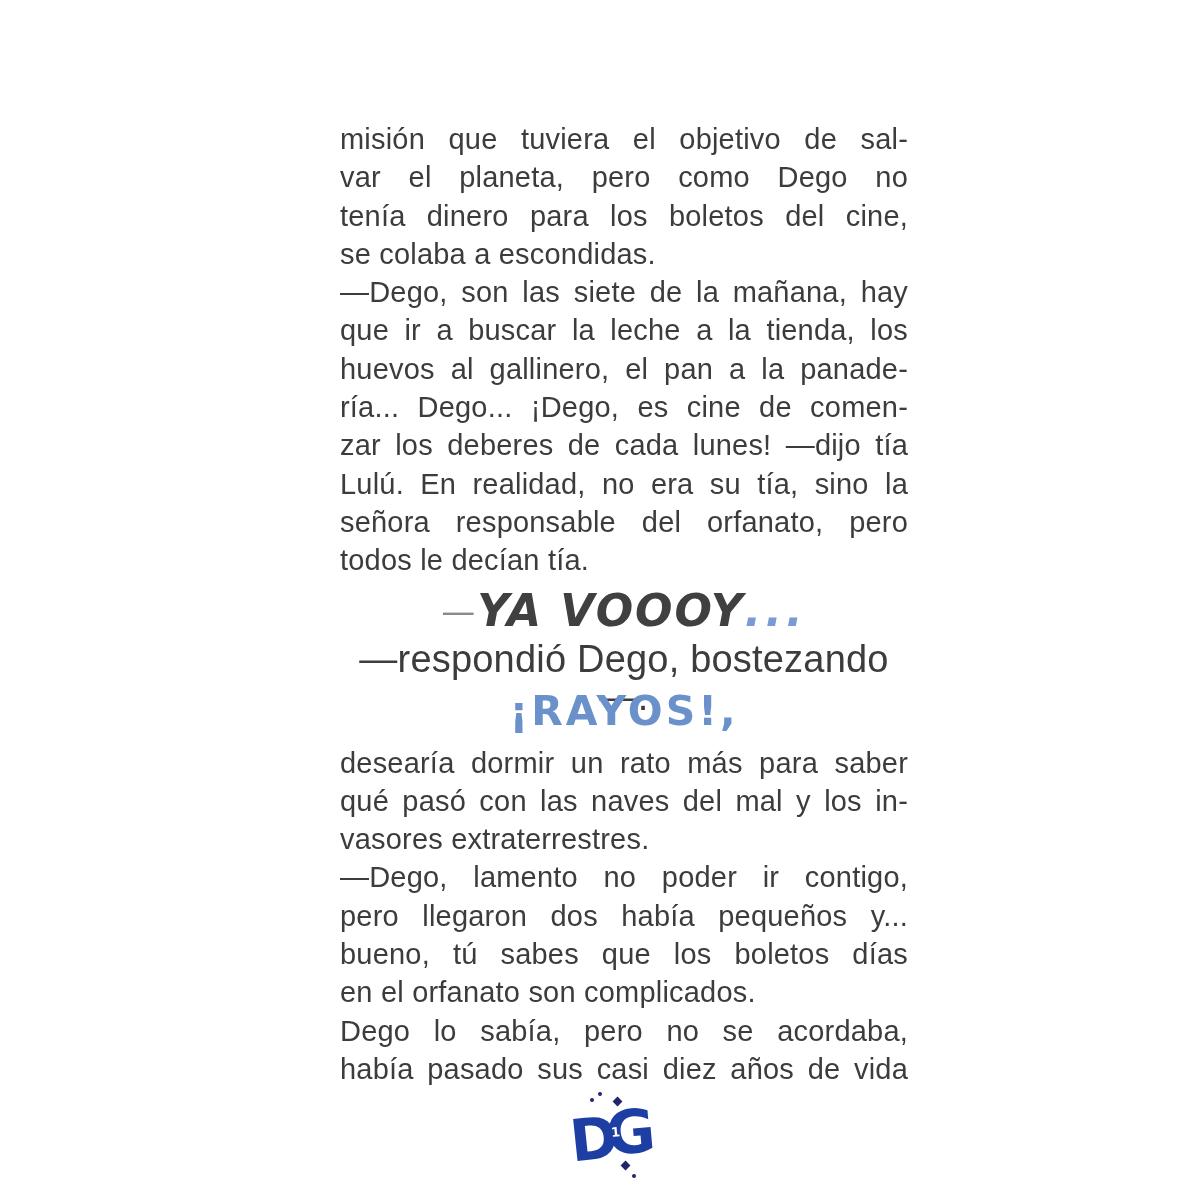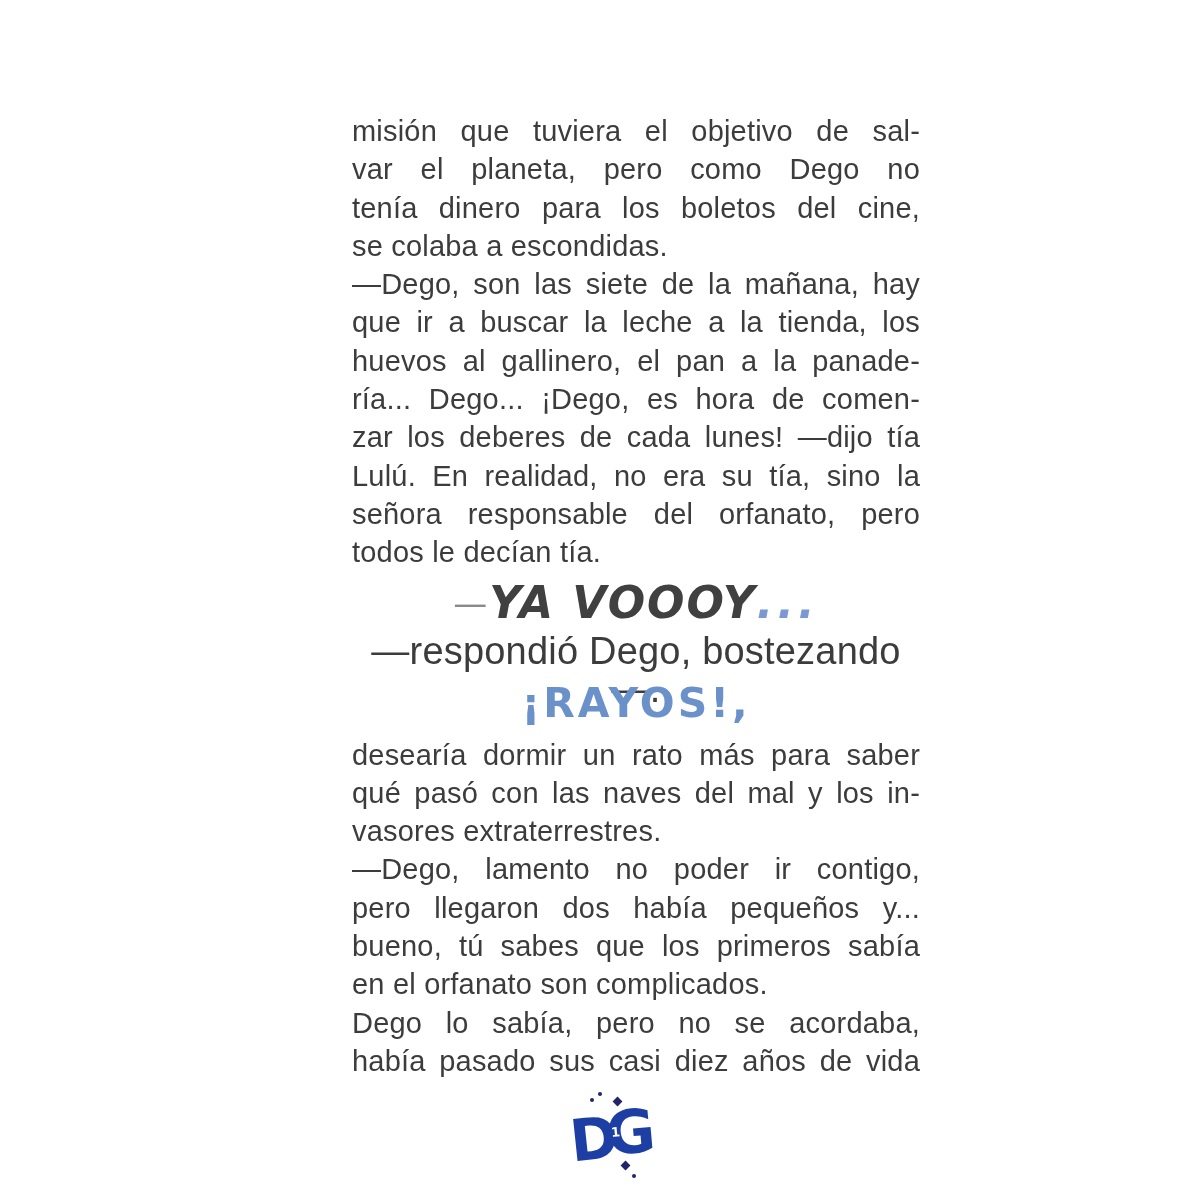--- a/index.html
+++ b/index.html
@@ -3,24 +3,23 @@
 <meta charset="utf-8">
 <style>
   * { margin:0; padding:0; box-sizing:border-box; }
   body { background:#ffffff; }
   .page {
     position:relative; width:1200px; height:1200px;
     background:#ffffff; overflow:hidden;
     font-family:"Liberation Sans", sans-serif;
   }
   .textcol {
-    position:absolute; left:340px; top:112px; width:568px;
+    position:absolute; left:340px; top:120px; width:568px;
     color:#3c3c3c; font-size:29px; line-height:38.3px;
     letter-spacing:0.2px;
-    margin-left:12px;
   }
   .ln { text-align:left; min-height:38.3px; }
   .ln.j { text-align:justify; text-align-last:justify; }
   .shout1 {
     height:56px; margin-top:4px;
     display:flex; align-items:center; justify-content:center;
     font-family:"DejaVu Sans", sans-serif;
     font-weight:bold; font-style:italic; font-size:44px;
     letter-spacing:2px; white-space:pre;
   }
@@ -70,21 +69,21 @@
       <div class="ln j">misión que tuviera el objetivo de sal-</div>
       <div class="ln j">var el planeta, pero como Dego no</div>
       <div class="ln j">tenía dinero para los boletos del cine,</div>
       <div class="ln">se colaba a escondidas.</div>
     </div>
 
     <div>
       <div class="ln j">—Dego, son las siete de la mañana, hay</div>
       <div class="ln j">que ir a buscar la leche a la tienda, los</div>
       <div class="ln j">huevos al gallinero, el pan a la panade-</div>
-      <div class="ln j">ría... Dego... ¡Dego, es hora de comen-</div>
+      <div class="ln j">ría... Dego... ¡Dego, es cine de comen-</div>
       <div class="ln j">zar los deberes de cada lunes! —dijo tía</div>
       <div class="ln j">Lulú. En realidad, no era su tía, sino la</div>
       <div class="ln j">señora responsable del orfanato, pero</div>
       <div class="ln">todos le decían tía.</div>
     </div>
 
     <div class="shout1">
       <span class="dash">—</span>
       <span class="blue">YA VOOOY</span>
       <span class="dots">...</span>
@@ -96,21 +95,21 @@
 
     <div>
       <div class="ln j">desearía dormir un rato más para saber</div>
       <div class="ln j">qué pasó con las naves del mal y los in-</div>
       <div class="ln">vasores extraterrestres.</div>
     </div>
 
     <div>
       <div class="ln j">—Dego, lamento no poder ir contigo,</div>
       <div class="ln j">pero llegaron dos había pequeños y...</div>
-      <div class="ln j">bueno, tú sabes que los primeros sabía</div>
+      <div class="ln j">bueno, tú sabes que los boletos días</div>
       <div class="ln">en el orfanato son complicados.</div>
     </div>
 
     <div>
       <div class="ln j">Dego lo sabía, pero no se acordaba,</div>
       <div class="ln j">había pasado sus casi diez años de vida</div>
     </div>
 
   </div>
 

